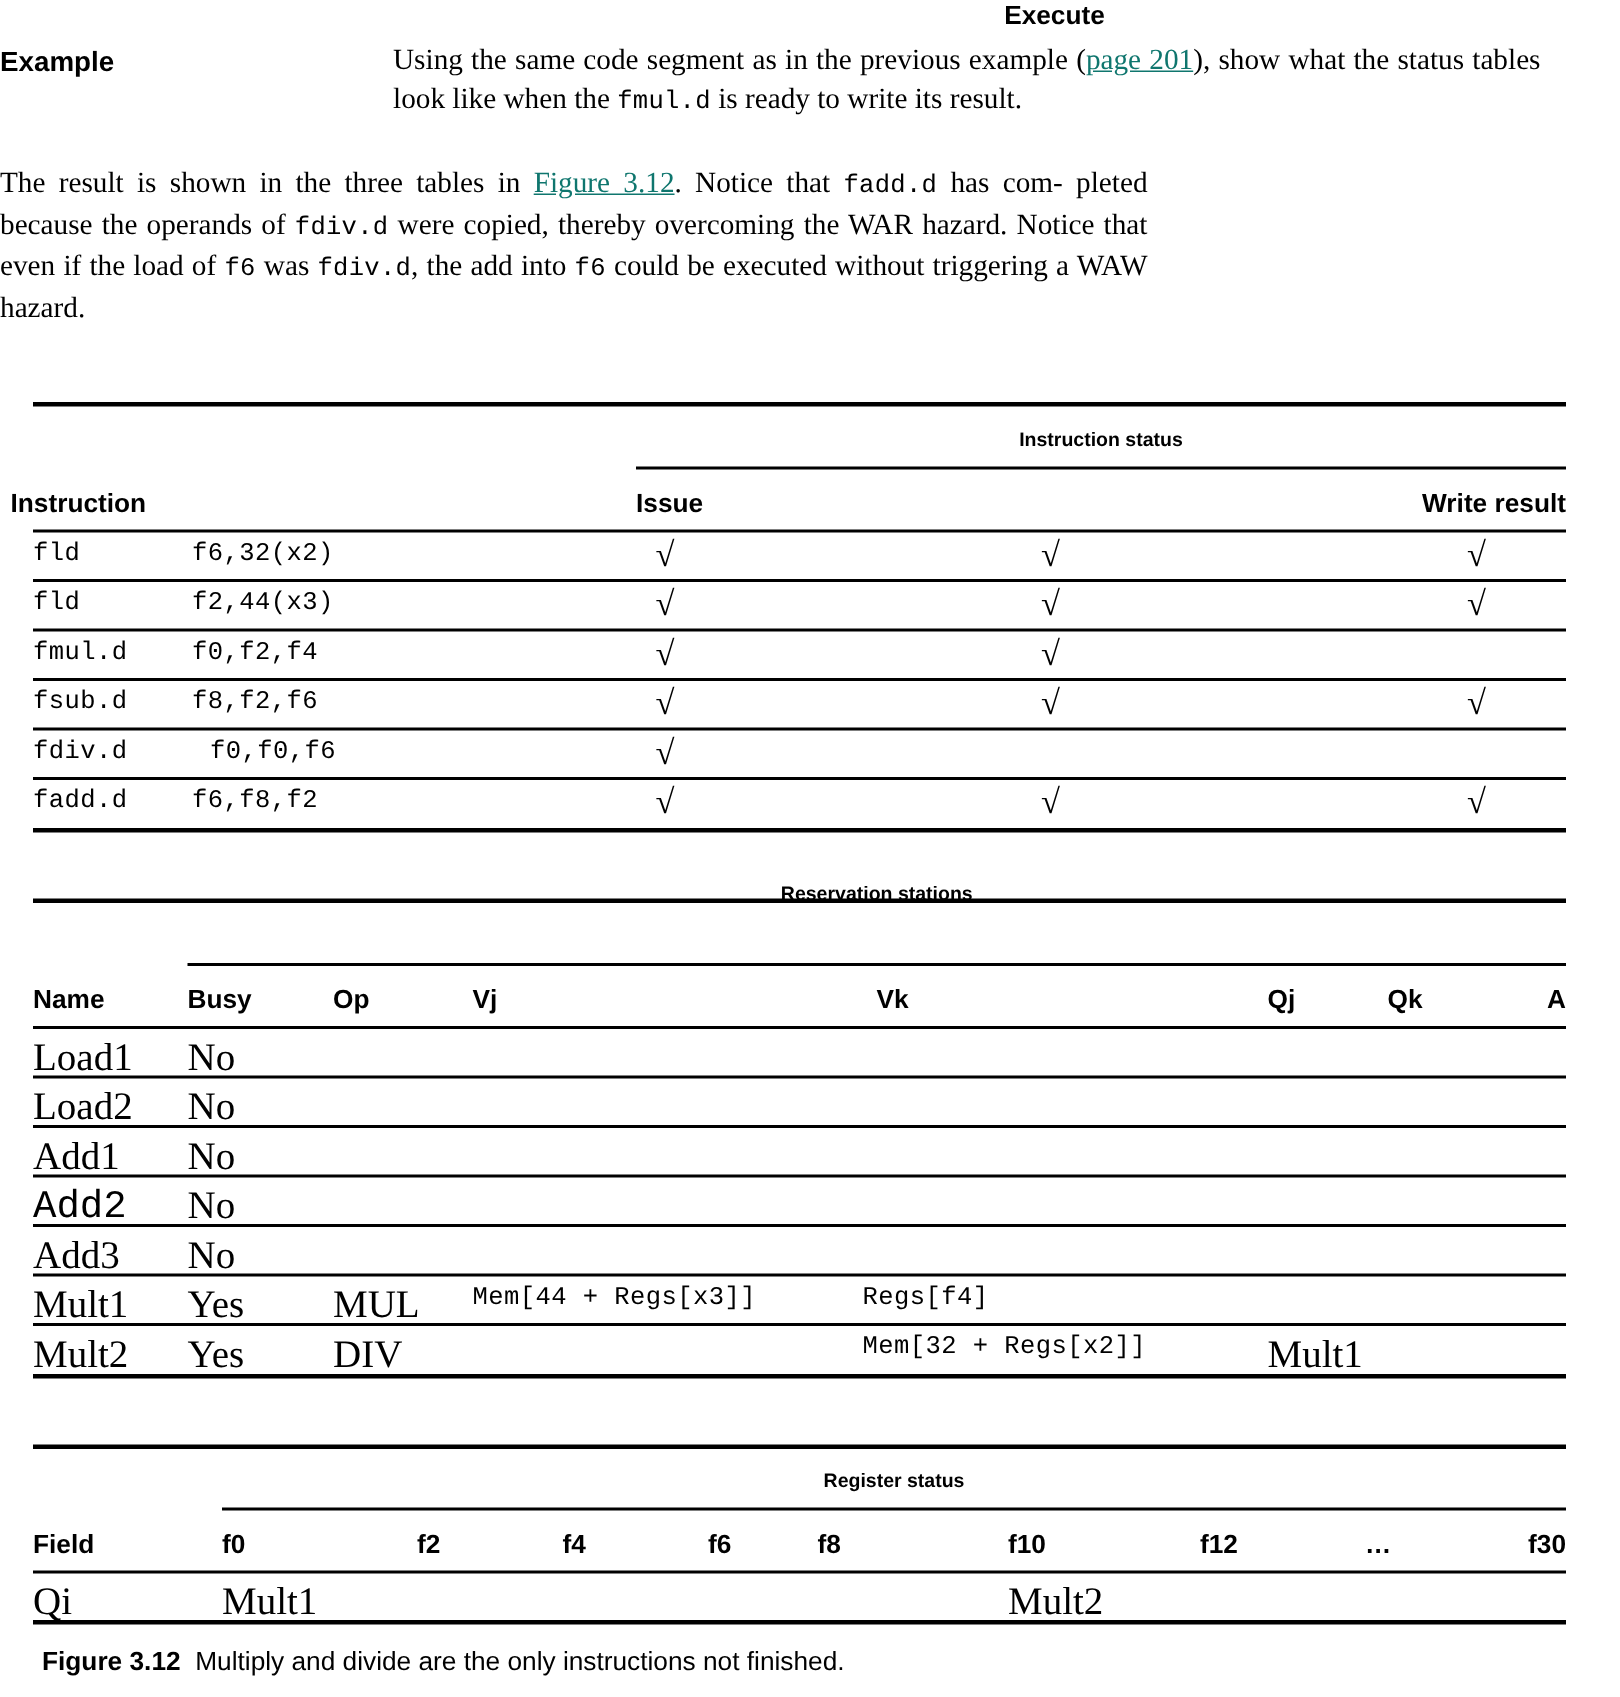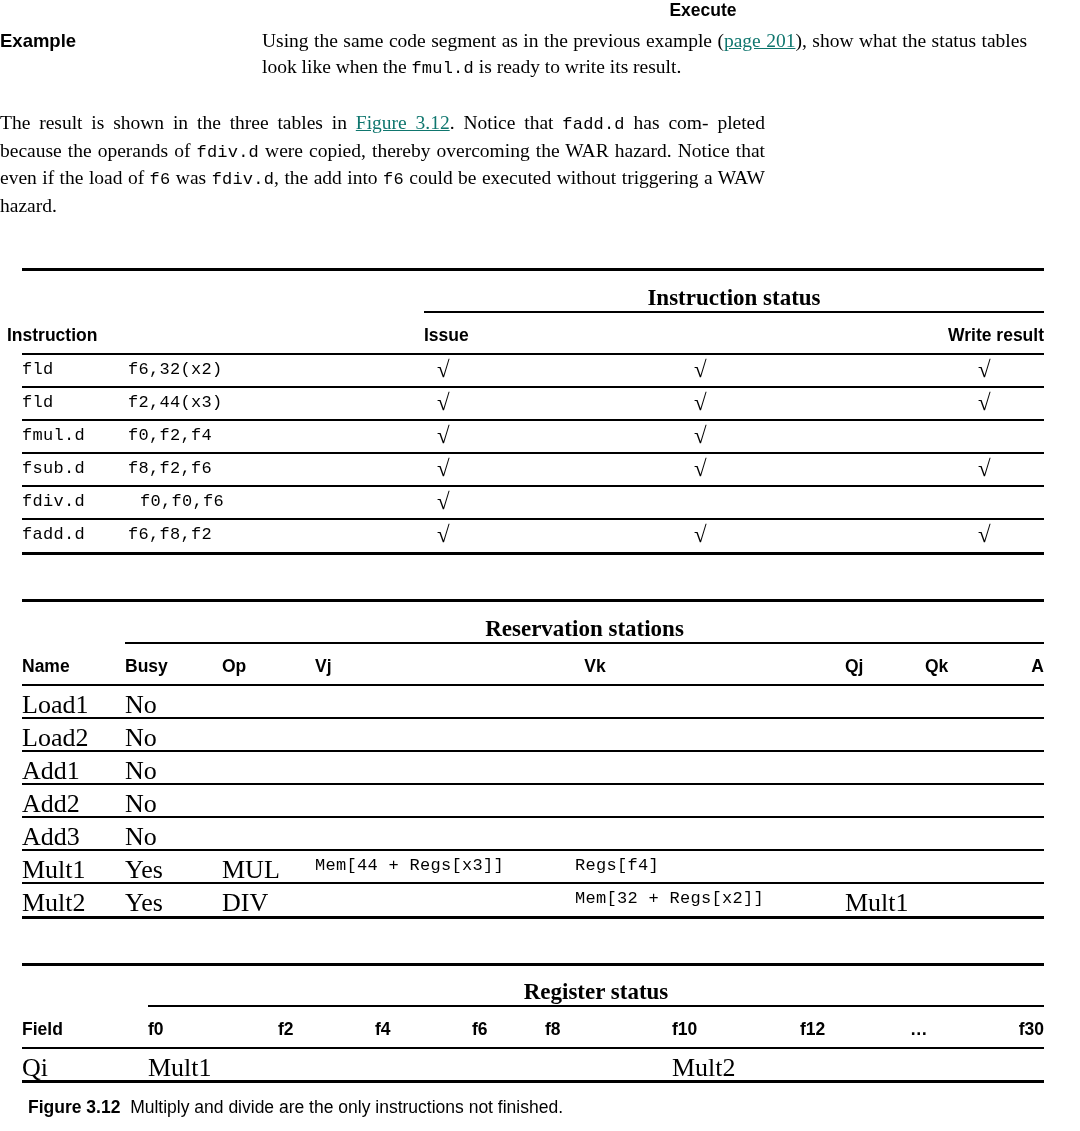--- a/index.html
+++ b/index.html
@@ -66,22 +66,22 @@
     background: #000000;
   }
   .rule-thin {
     position: absolute;
     height: 1.6px;
     background: #000000;
   }
 
   .span-head {
     position: absolute;
-    font-family: Liberation Serif, serif;
-    font-size: 23px;
+    font-family: Liberation Sans, sans-serif;
+    font-size: 13px;
     font-weight: bold;
     text-align: center;
   }
   .col-head {
     position: absolute;
     font-family: "Liberation Sans", "DejaVu Sans", sans-serif;
     font-size: 17.5px;
     font-weight: bold;
     white-space: nowrap;
   }
@@ -202,21 +202,21 @@
     <div class="check" style="left:694px; top:523px;">√</div>
     <div class="check" style="left:978px; top:523px;">√</div>
   </div>
 
   <div class="rule-thick" style="top:552px;"></div>
 </div>
 
 <div>
   <div class="rule-thick" style="top:599px;"></div>
 
-  <div class="span-head" style="left:125px; width:919px; top:616px;">Reservation stations</div>
+  <div class="span-head" style="left:125px; width:919px; top:588px;">Reservation stations</div>
   <div class="rule-thin" style="left:125px; width:919px; top:642px;"></div>
 
   <div class="col-head" style="left:22px; top:656px;">Name</div>
   <div class="col-head" style="left:125px; top:656px;">Busy</div>
   <div class="col-head" style="left:222px; top:656px;">Op</div>
   <div class="col-head" style="left:315px; top:656px;">Vj</div>
   <div class="col-head" style="left:500px; width:190px; text-align:center; top:656px;">Vk</div>
   <div class="col-head" style="left:845px; top:656px;">Qj</div>
   <div class="col-head" style="left:925px; top:656px;">Qk</div>
   <div class="col-head" style="left:990px; width:54px; text-align:right; top:656px;">A</div>
@@ -234,21 +234,21 @@
     <div class="rule-thin" style="left:22px; width:1022px; top:750px;"></div>
   </div>
 
   <div>
     <div class="cell" style="left:22px; top:756px;">Add1</div>
     <div class="cell" style="left:125px; top:756px;">No</div>
     <div class="rule-thin" style="left:22px; width:1022px; top:783px;"></div>
   </div>
 
   <div>
-    <div class="cell" style="left:22px; top:789px;">Add2</div>
+    <div class="cell" style="left:22px; top:789px;font-family:Liberation Mono, monospace;">Add2</div>
     <div class="cell" style="left:125px; top:789px;">No</div>
     <div class="rule-thin" style="left:22px; width:1022px; top:816px;"></div>
   </div>
 
   <div>
     <div class="cell" style="left:22px; top:822px;">Add3</div>
     <div class="cell" style="left:125px; top:822px;">No</div>
     <div class="rule-thin" style="left:22px; width:1022px; top:849px;"></div>
   </div>
 

